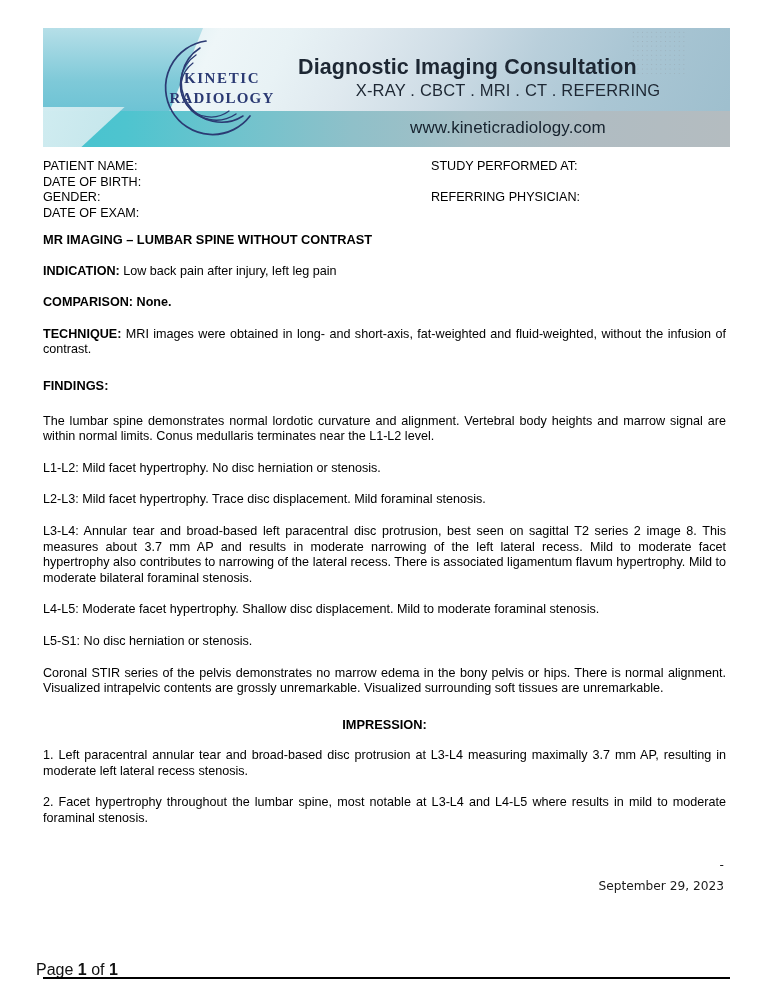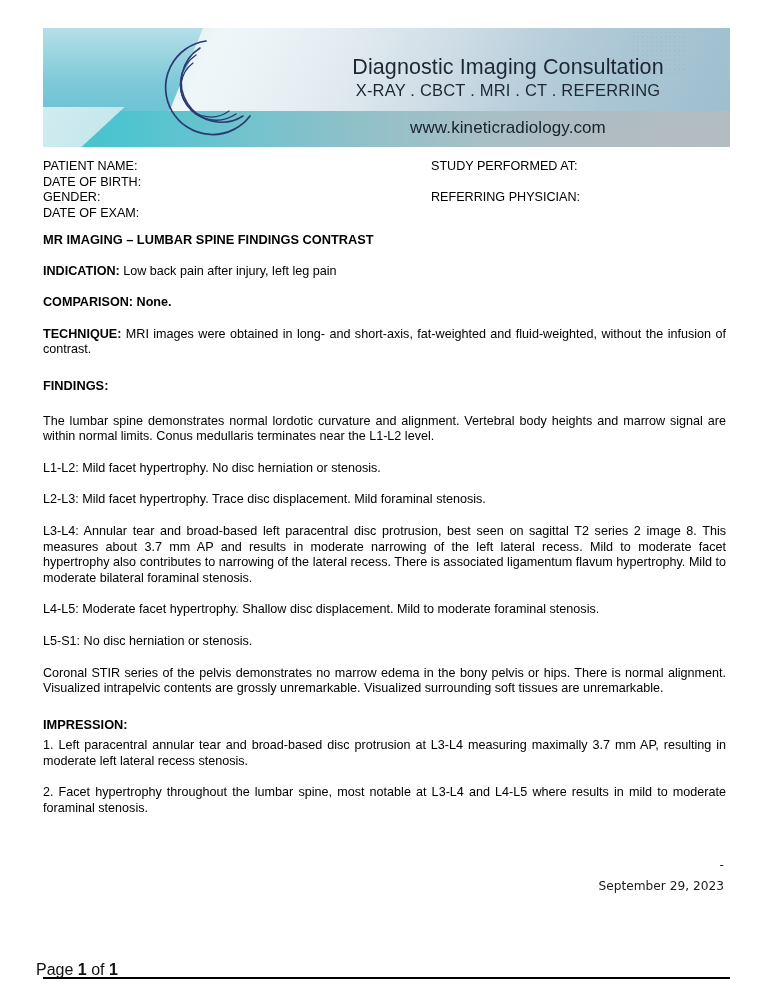--- a/index.html
+++ b/index.html
@@ -98,23 +98,23 @@
   }
   .logo-kinetic { font-size: 15px; font-weight: 700; line-height: 20px; }
   .logo-radiology { font-size: 15px; font-weight: 700; line-height: 20px; letter-spacing: 1.2px; }
 
   
   .banner-title {
     position: absolute;
     left: 255px;
     top: 27px;
     width: 420px;
-    text-align: center;
+    text-align: left;
     font-size: 21.5px;
-    font-weight: 400;
+    font-weight: 700;
     color: #1d2733;
     letter-spacing: .1px;
     white-space: nowrap;
   }
   .banner-sub {
     position: absolute;
     left: 255px;
     top: 53px;
     width: 420px;
     text-align: center;
@@ -226,20 +226,24 @@
 
     <div class="logo">
       <svg width="152" height="112" viewBox="0 0 152 112">
         <g fill="none" stroke="#2b3a73" stroke-linecap="round">
           <path d="M 60 9 A 47 47 0 1 0 104 84" stroke-width="1.7"></path>
           <path d="M 54 16 A 40 40 0 1 0 97 84" stroke-width="1.5"></path>
           <path d="M 50 23 A 33 33 0 1 0 90 82" stroke-width="1.4"></path>
           <path d="M 47 31 A 26 26 0 1 0 83 79" stroke-width="1.2"></path>
         </g>
       </svg>
+      <div class="logo-text">
+        <div class="logo-kinetic">KINETIC</div>
+        <div class="logo-radiology">RADIOLOGY</div>
+      </div>
     </div>
 
     <div class="banner-title">Diagnostic Imaging Consultation</div>
     <div class="banner-sub">X-RAY . CBCT . MRI . CT . REFERRING</div>
     <div class="banner-url">www.kineticradiology.com</div>
   </div>
 
   <div class="fields">
     <div class="fields-col-left">
       <div class="field-line">PATIENT NAME:</div>
@@ -250,39 +254,39 @@
     <div class="fields-col-right">
       <div class="field-line">STUDY PERFORMED AT:</div>
       <div class="field-spacer"></div>
       <div class="field-line">REFERRING PHYSICIAN:</div>
     </div>
   </div>
 
   <div class="doc">
 
 
-    <div class="sec-head">MR IMAGING – LUMBAR SPINE FINDINGS CONTRAST</div>
+    <div class="sec-head">MR IMAGING – LUMBAR SPINE WITHOUT CONTRAST</div>
 
     <p class="para"><span class="lbl">INDICATION:</span><span> Low back pain after injury, left leg pain</span></p>
 
     <p class="para"><span class="lbl">COMPARISON:</span><span class="lbl"> None.</span></p>
 
     <p class="para"><span class="lbl">TECHNIQUE:</span><span> MRI images were obtained in long- and short-axis, fat-weighted and fluid-weighted, without the infusion of contrast.</span></p>
 
     <div class="sec-head" style="margin-top:20px;margin-bottom:20px;">FINDINGS:</div>
 
     <p class="para">The lumbar spine demonstrates normal lordotic curvature and alignment. Vertebral body heights and marrow signal are within normal limits. Conus medullaris terminates near the L1-L2 level.</p>
     <p class="para">L1-L2: Mild facet hypertrophy. No disc herniation or stenosis.</p>
     <p class="para">L2-L3: Mild facet hypertrophy. Trace disc displacement. Mild foraminal stenosis.</p>
     <p class="para">L3-L4: Annular tear and broad-based left paracentral disc protrusion, best seen on sagittal T2 series 2 image 8. This measures about 3.7 mm AP and results in moderate narrowing of the left lateral recess. Mild to moderate facet hypertrophy also contributes to narrowing of the lateral recess. There is associated ligamentum flavum hypertrophy. Mild to moderate bilateral foraminal stenosis.</p>
     <p class="para">L4-L5: Moderate facet hypertrophy. Shallow disc displacement. Mild to moderate foraminal stenosis.</p>
     <p class="para">L5-S1: No disc herniation or stenosis.</p>
     <p class="para">Coronal STIR series of the pelvis demonstrates no marrow edema in the bony pelvis or hips. There is normal alignment. Visualized intrapelvic contents are grossly unremarkable. Visualized surrounding soft tissues are unremarkable.</p>
 
-    <div class="sec-head" style="margin-top:20px;margin-bottom:6px;">IMPRESSION:</div>
+    <div class="sec-head" style="margin-top:20px;margin-bottom:16px;text-align:center;">IMPRESSION:</div>
 
     <p class="para">1. Left paracentral annular tear and broad-based disc protrusion at L3-L4 measuring maximally 3.7 mm AP, resulting in moderate left lateral recess stenosis.</p>
     <p class="para last">2. Facet hypertrophy throughout the lumbar spine, most notable at L3-L4 and L4-L5 where results in mild to moderate foraminal stenosis.</p>
   </div>
 
   <div class="signature">
     <div>-</div>
     <div>September 29, 2023</div>
   </div>
 

